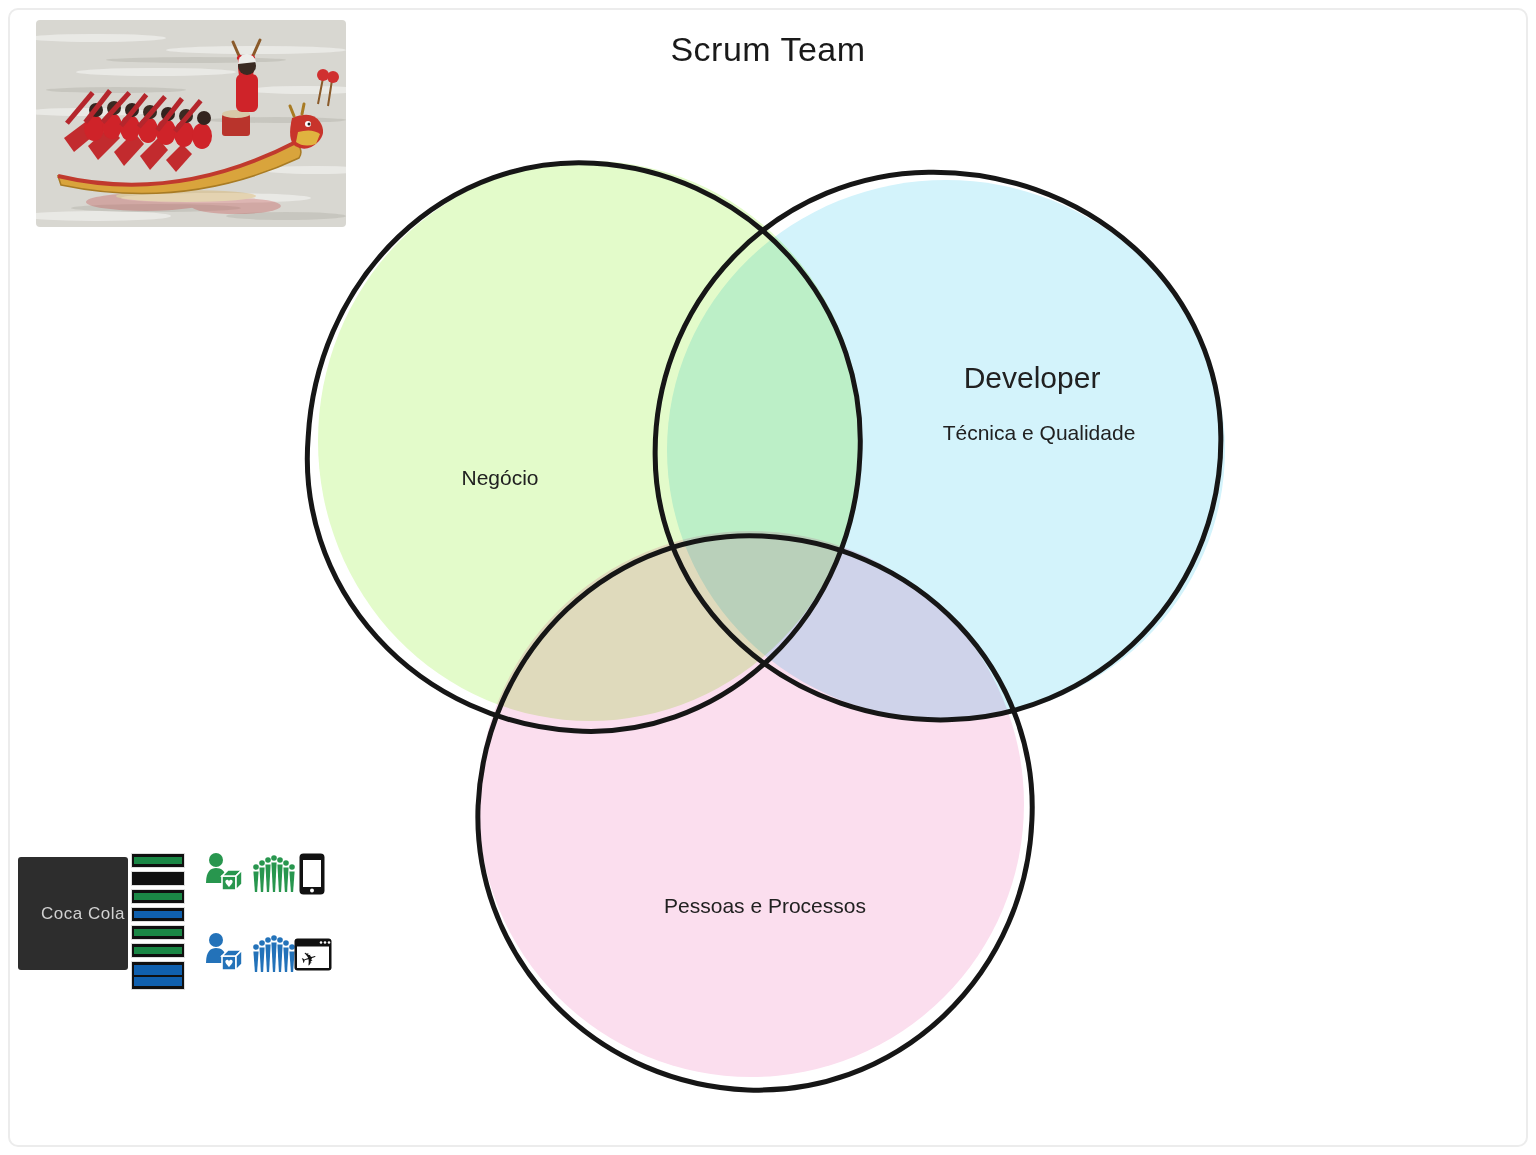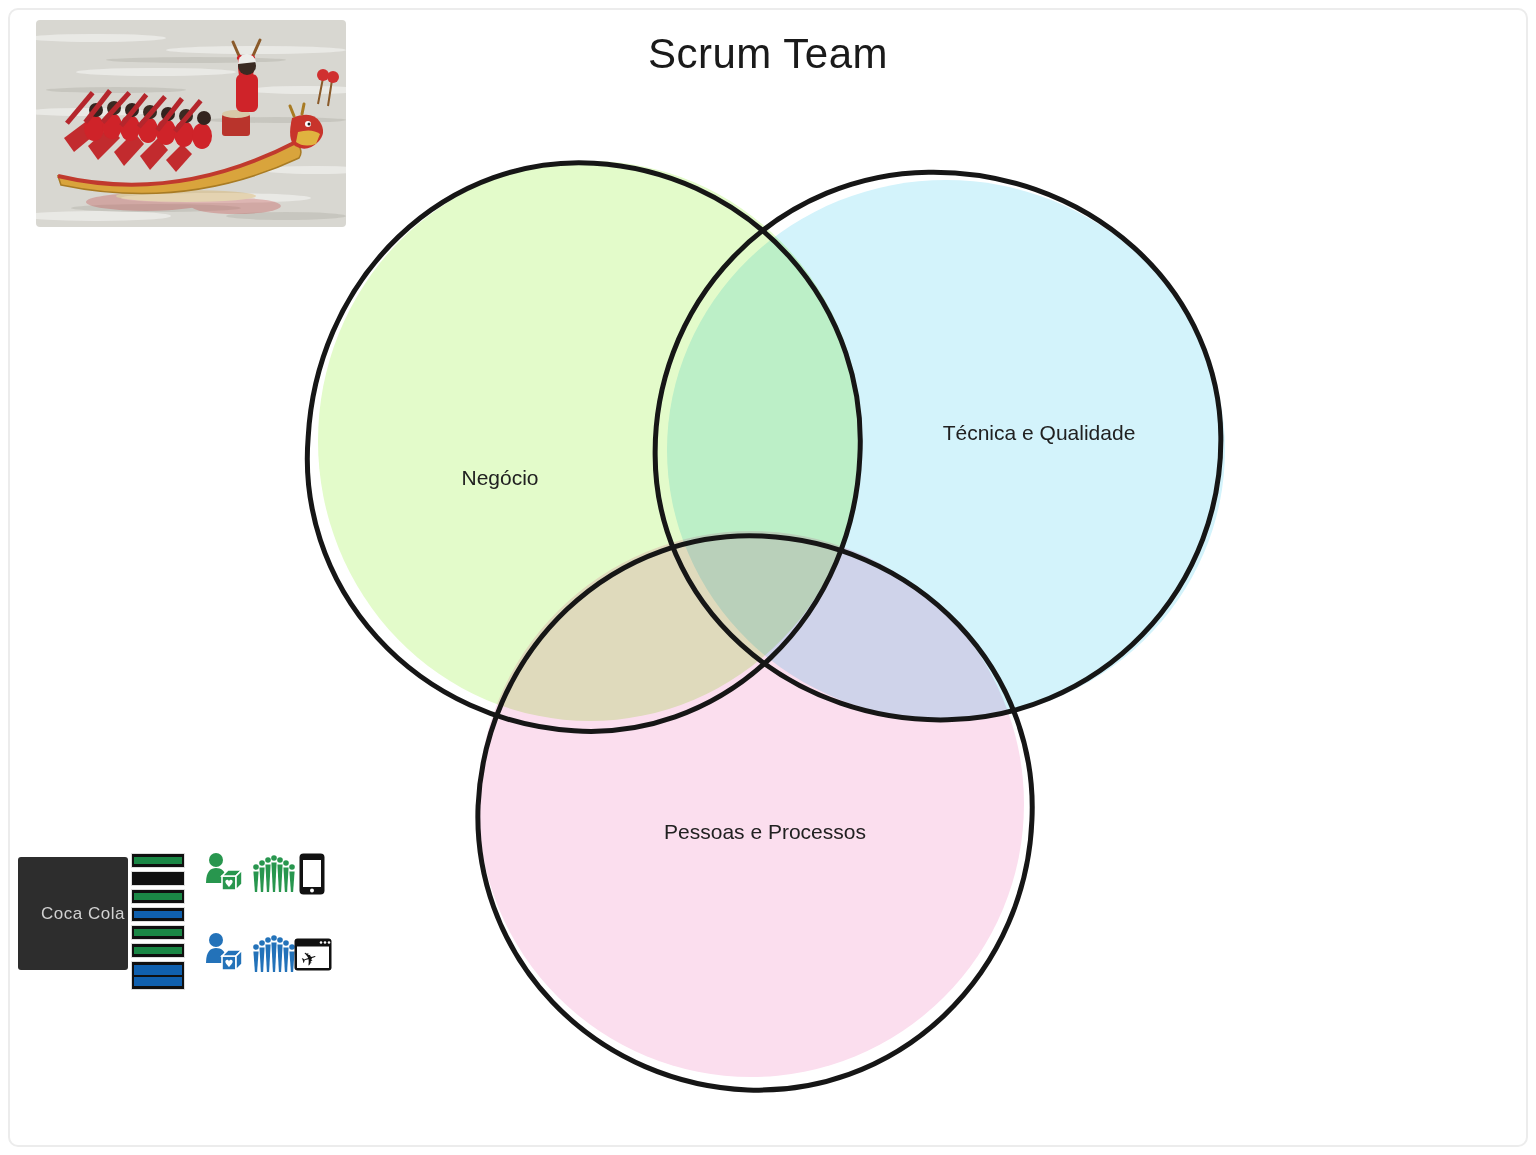--- a/index.html
+++ b/index.html
@@ -3,37 +3,37 @@
 <meta charset="utf-8">
 <style>
   * { margin: 0; padding: 0; box-sizing: border-box; }
   html, body { width: 1536px; height: 1155px; background: #ffffff; overflow: hidden;
     font-family: "Liberation Sans", sans-serif; }
   .stage { position: relative; width: 1536px; height: 1155px; background: #ffffff; }
   .canvas-frame { position: absolute; inset: 8px; border: 2px solid #ececec; border-radius: 10px;
     pointer-events: none; }
 
   .page-title { position: absolute; left: 0; right: 0; top: 30px; text-align: center;
-    font-size: 42px; letter-spacing: 0.5px; color: #1a1a1a; }
+    font-size: 34px; letter-spacing: 0.5px; color: #1a1a1a; }
 
   .boat-photo { position: absolute; left: 36px; top: 20px; width: 310px; height: 207px;
     border-radius: 4px; overflow: hidden; }
 
   .venn-svg { position: absolute; left: 0; top: 0; width: 1536px; height: 1155px; }
 
   .venn-label { position: absolute; text-align: center; color: #212121; }
   .venn-label.big { font-size: 30px; line-height: 46px; }
   .venn-label.small { font-size: 21px; }
 
   .lbl-po    { left: 415px; top: 357px; width: 170px; }
   .lbl-po-s  { left: 400px; top: 466px; width: 200px; }
   .lbl-dev   { left: 932px; top: 355px; width: 200px; }
   .lbl-dev-s { left: 909px; top: 421px; width: 260px; }
   .lbl-sm    { left: 630px; top: 806px; width: 250px; }
-  .lbl-sm-s  { left: 640px; top: 820px; width: 250px; }
+  .lbl-sm-s  { left: 640px; top: 894px; width: 250px; }
 
   .coca-card { position: absolute; left: 18px; top: 857px; width: 110px; height: 113px;
     border-radius: 3px; display: flex; align-items: center; justify-content: center;
     font-size: 17px; letter-spacing: 0.5px; padding-left: 20px; }
 
   .bars { position: absolute; left: 131px; top: 853px; display: flex; flex-direction: column; gap: 3px; }
   .bar { width: 54px; height: 15px; background: #101010; border: 1px solid #dedede;
     padding: 3px 2px; display: flex; flex-direction: column; gap: 2px; }
   .bar .bar-fill { flex: 1; }
   .bar.double { height: 29px; }
@@ -163,20 +163,21 @@
     </g>
 
     <g fill="none" stroke-width="5" stroke-linecap="round" stroke-linejoin="round">
       <path transform="rotate(2 584 447)" d="M308,447 A270,290 0 0 1 584,163 A282,278 0 0 1 860,447 A268,286 0 0 1 584,731 A284,272 0 0 1 308,447 Z" stroke="#161616"></path>
       <path transform="rotate(-2 938 446)" d="M655,446 A277,280 0 0 1 938,172 A289,268 0 0 1 1221,446 A279,280 0 0 1 938,720 A287,266 0 0 1 655,446 Z" stroke="#161616"></path>
       <path transform="rotate(1.5 755 813)" d="M478,813 A271,283 0 0 1 755,536 A283,271 0 0 1 1032,813 A273,281 0 0 1 755,1090 A281,273 0 0 1 478,813 Z" stroke="#161616"></path>
     </g>
   </svg>
 
   <div class="venn-label small lbl-po-s">Negócio</div>
+  <div class="venn-label big lbl-dev">Developer</div>
   <div class="venn-label small lbl-dev-s">Técnica e Qualidade</div>
   <div class="venn-label small lbl-sm-s">Pessoas e Processos</div>
 
   <div class="coca-card" style="background: rgb(45, 45, 45); color: rgb(210, 210, 210);">
     <span>Coca Cola</span>
   </div>
 
   <div class="bars">
     <div class="bar">
         <div class="bar-fill" style="background: rgb(26, 135, 69);"></div>

